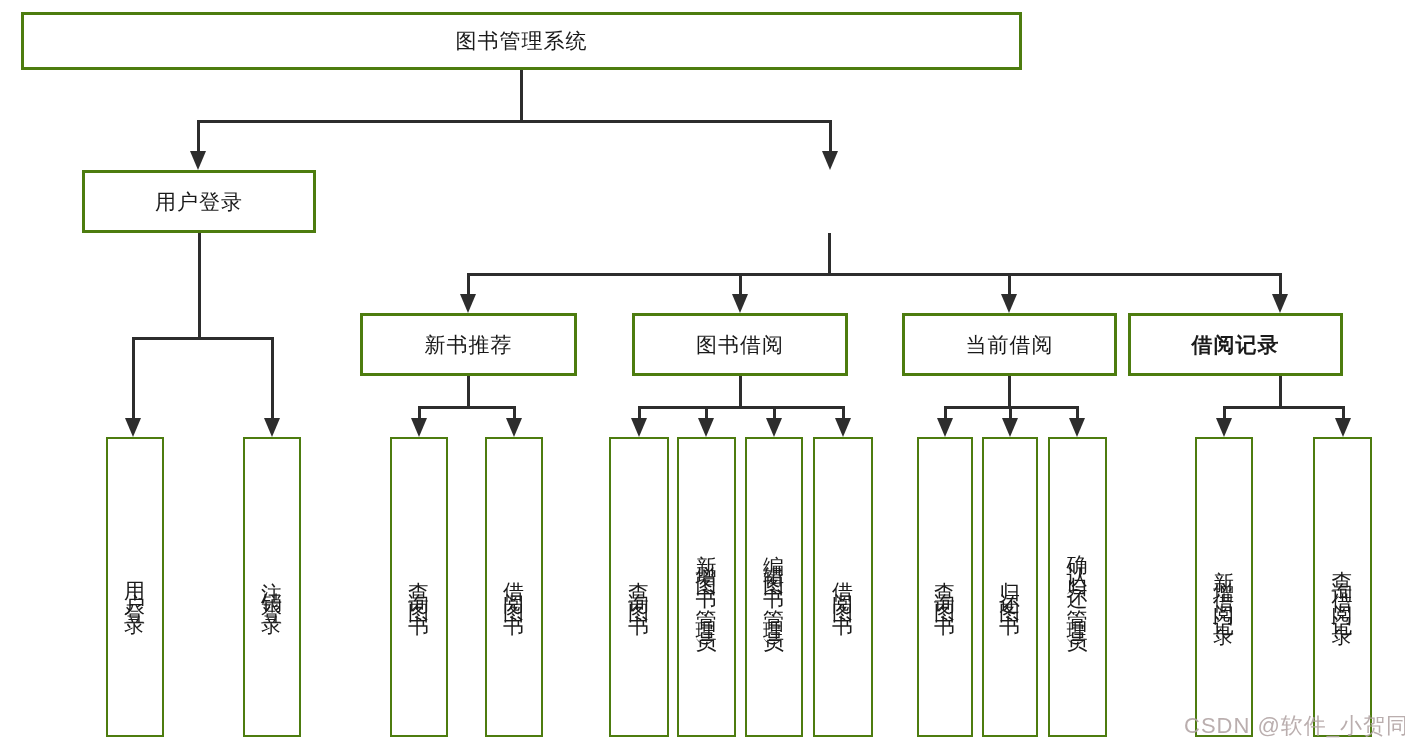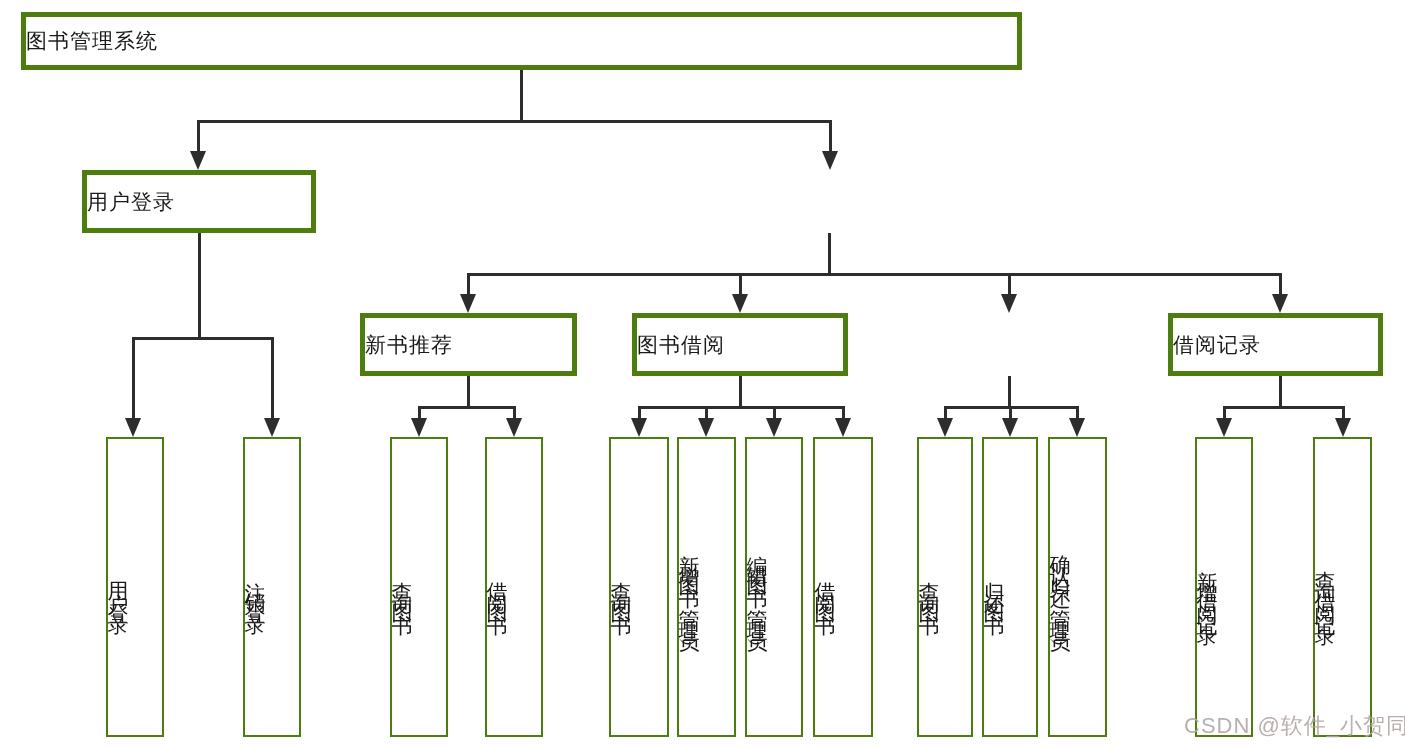--- a/index.html
+++ b/index.html
@@ -12,24 +12,24 @@
     position: relative;
     width: 1405px;
     height: 747px;
     background: #ffffff;
     overflow: hidden;
   }
   .box {
     position: absolute;
     box-sizing: border-box;
     background: #ffffff;
-    border: 5px solid #4d7c0f;
+    border: 3px solid #4d7c0f;
     display: flex;
     align-items: center;
-    justify-content: flex-start;
+    justify-content: center;
     font-size: 21px;
     color: #1a1a1a;
     letter-spacing: 1px;
     z-index: 2;
   }
   .leaf {
     border-width: 2px;
     top: 437px;
     height: 300px;
     width: 58px;
@@ -85,21 +85,24 @@
   <div class="box" style="left:82px; top:170px; width:234px; height:63px;">
     <span>用户登录</span>
   </div>
 
   <div class="box" style="left:360px; top:313px; width:217px; height:63px;">
     <span>新书推荐</span>
   </div>
   <div class="box" style="left:632px; top:313px; width:216px; height:63px;">
     <span>图书借阅</span>
   </div>
-  <div class="box" style="left:1168px; top:313px; width:215px; height:63px;">
+  <div class="box" style="left:902px; top:313px; width:215px; height:63px;">
+    <span>当前借阅</span>
+  </div>
+  <div class="box" style="left:1128px; top:313px; width:215px; height:63px;font-weight:bold;">
     <span>借阅记录</span>
   </div>
 
   <div class="box leaf" style="left:106px;">
     <span class="vtext">用户登录</span>
   </div>
   <div class="box leaf" style="left:243px;">
     <span class="vtext">注销登录</span>
   </div>
 

